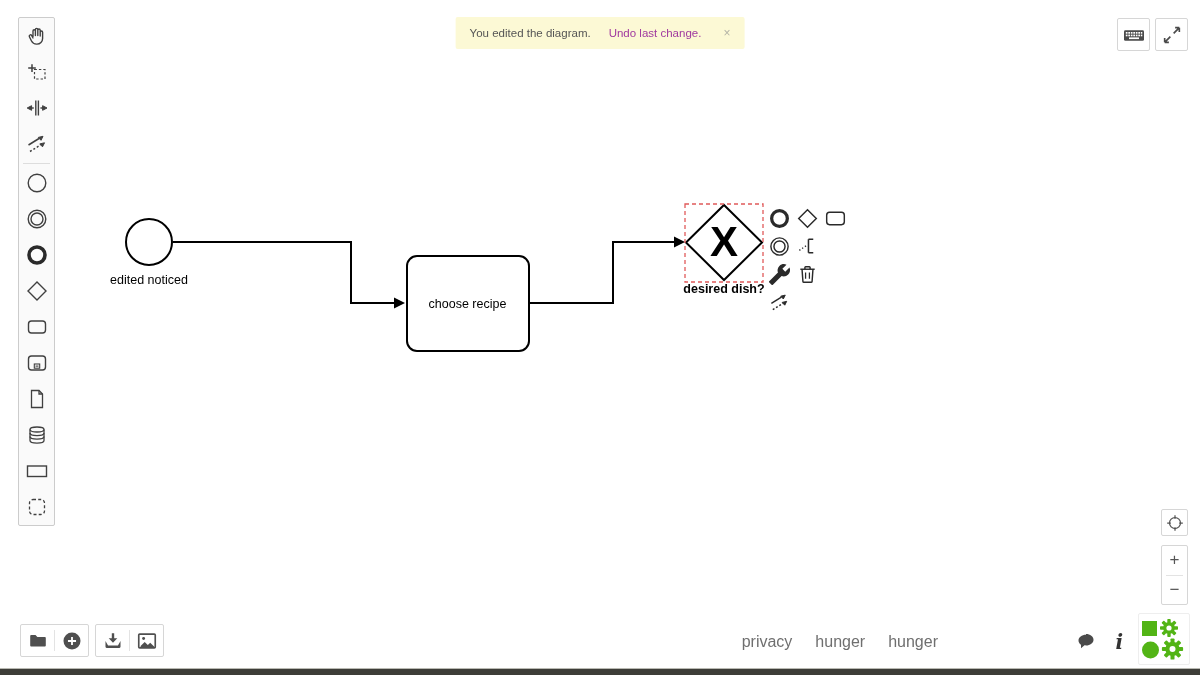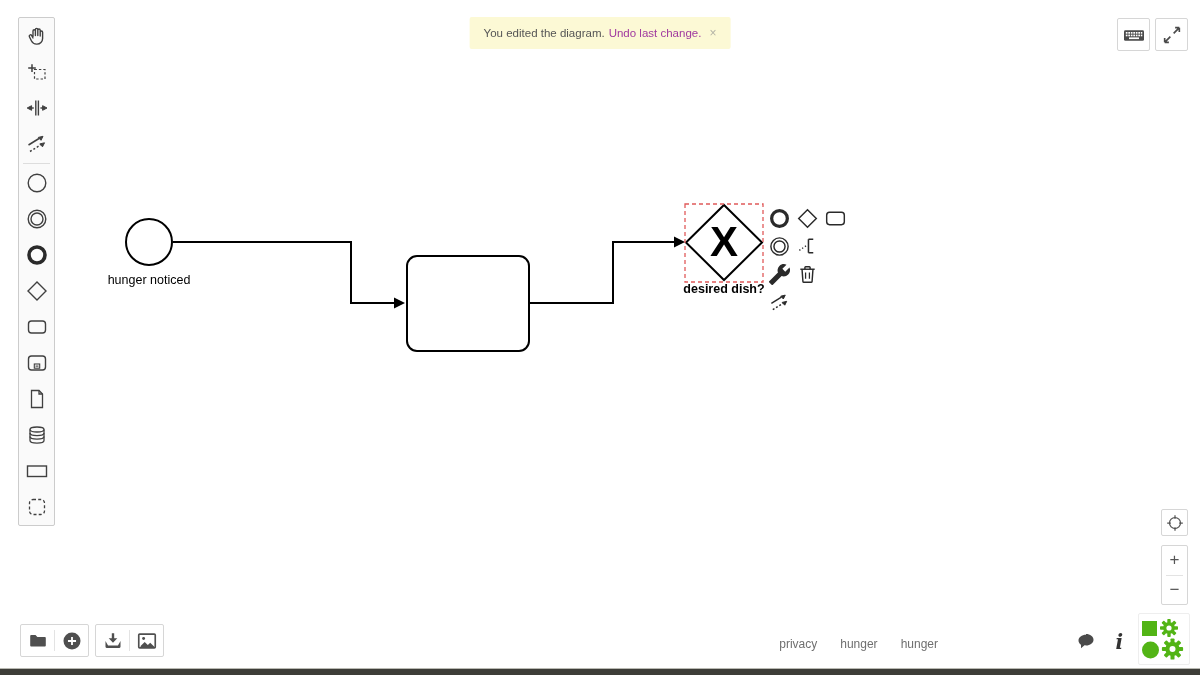--- a/index.html
+++ b/index.html
@@ -13,40 +13,40 @@
   .palette-entry{width:35px;height:36px;display:flex;align-items:center;justify-content:center;cursor:pointer;}
   .palette-sep{width:27px;height:0;border-top:1px solid #ddd;margin:1px 0;}
 
   
   .btn{background:#fff;border:1px solid #d6d6d6;border-radius:2px;display:flex;
        align-items:center;justify-content:center;cursor:pointer;box-sizing:border-box;}
 
   
   .note{position:absolute;top:17px;left:50%;transform:translateX(-50%);
         background:#fcf9d5;border-radius:2px;padding:9px 14px;font-size:11.5px;color:#555;
-        display:flex;align-items:center;white-space:nowrap;}
+        display:flex;align-items:center;white-space:nowrap;gap:14px;}
   .note a{color:#a0399f;text-decoration:none;margin-left:4px;cursor:pointer;}
   .note .close{color:#b3b3a6;margin-left:8px;font-size:12px;cursor:pointer;}
 
   
   .hdr-btn{position:absolute;top:18px;width:33px;height:33px;}
 
   
   .ctl-origin{position:absolute;right:12px;top:509px;width:27px;height:27px;}
   .ctl-zoom{position:absolute;right:12px;top:545px;width:27px;height:60px;background:#fff;
             border:1px solid #d6d6d6;border-radius:2px;display:flex;flex-direction:column;box-sizing:border-box;}
   .ctl-zoom .z{flex:1;display:flex;align-items:center;justify-content:center;font-size:17px;color:#555;cursor:pointer;}
   .ctl-zoom .zsep{height:0;border-top:1px solid #e3e3e3;margin:0 4px;}
 
   
   .io-group{position:absolute;bottom:18px;height:33px;display:flex;align-items:center;
             background:#fff;border:1px solid #d6d6d6;border-radius:2px;box-sizing:border-box;}
   .io-group .ib{width:33px;height:31px;display:flex;align-items:center;justify-content:center;cursor:pointer;}
   .io-group .vsep{width:0;height:21px;border-left:1px solid #e3e3e3;}
-  .links{position:absolute;bottom:24px;right:262px;display:flex;gap:23px;font-size:12px;color:#6f6f6f;}
+  .links{position:absolute;bottom:24px;right:262px;display:flex;gap:23px;font-size:16px;color:#6f6f6f;}
   .links span{cursor:pointer;}
   .bubble{position:absolute;right:104px;bottom:24px;cursor:pointer;}
   .info-i{position:absolute;right:77px;bottom:21px;font-family:"DejaVu Serif",serif;font-style:italic;
           font-weight:bold;font-size:20px;color:#333;cursor:pointer;}
   .logo{position:absolute;right:10px;bottom:10px;width:50px;height:50px;background:#fff;
         border:1px solid #eee;border-radius:2px;cursor:pointer;}
 
   .bottom-strip{position:absolute;left:0;bottom:0;width:100%;height:6px;background:#3d3d38;border-top:1px solid #b9b9b2;}
 
   
@@ -76,21 +76,22 @@
     <rect x="407" y="256" width="122" height="95" rx="10" fill="#fff" stroke="#000" stroke-width="2"></rect>
 
     <path d="M529 303 H613 V242 H674" fill="none" stroke="#000" stroke-width="2"></path>
     <polygon points="674,236.5 685,242 674,247.5" fill="#000"></polygon>
 
     <polygon points="724,205 762,242.5 724,280 686,242.5" fill="#fff" stroke="#000" stroke-width="2"></polygon>
 
     <rect x="685" y="204" width="78" height="78" fill="none" stroke="#e05a5a" stroke-width="1.3" stroke-dasharray="4 3"></rect>
   </svg>
 
-  <div class="dlabel" style="left:89px;top:273px;width:120px;">hunger noticed</div>
+  <div class="dlabel" style="left:89px;top:273px;width:120px;">edited noticed</div>
+  <div class="task-label">choose recipe</div>
   <div class="gw-x">X</div>
   <div class="dlabel" style="left:664px;top:282px;width:120px;font-weight:bold;">desired dish?</div>
 
   <div class="ctx-pad">
     <div class="ctx-item">
       <svg width="23" height="23" viewBox="0 0 24 24">
         <circle cx="12" cy="12" r="8.2" fill="none" stroke="#2a2a2a" stroke-width="3.4"></circle>
         </svg>
     </div>
     <div class="ctx-item">

